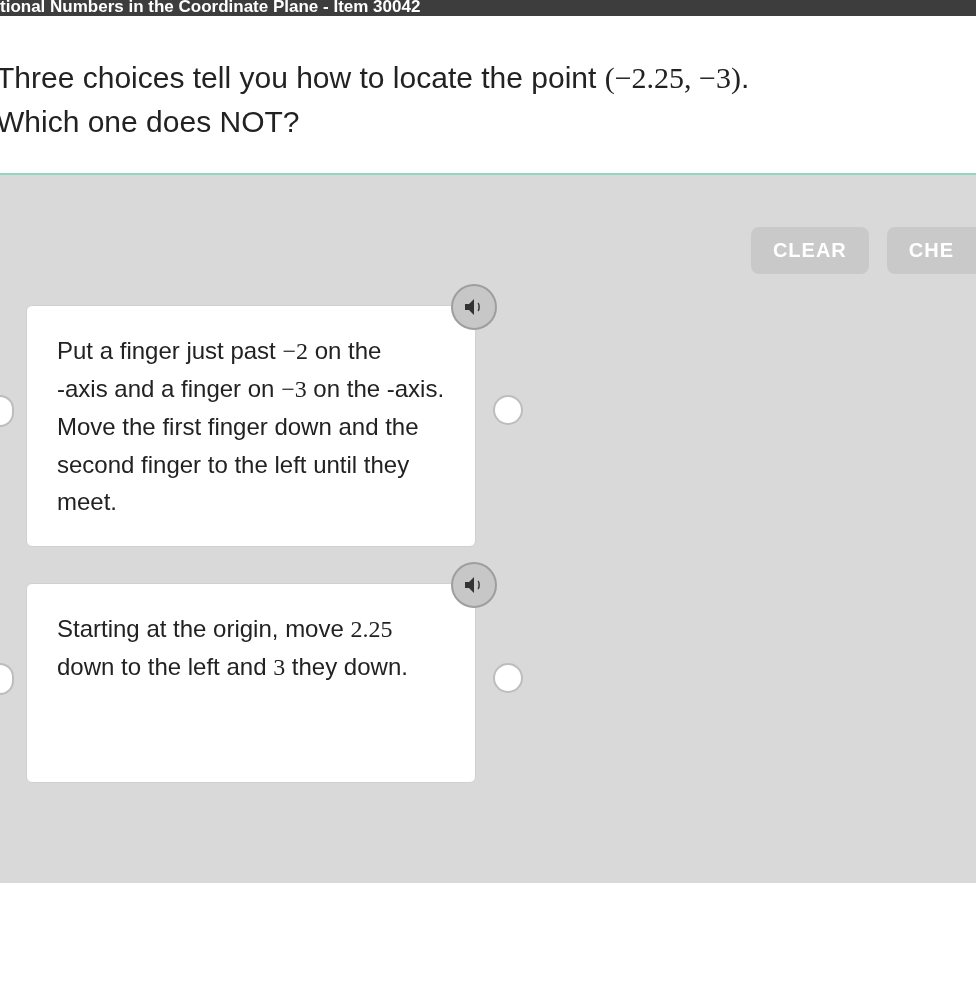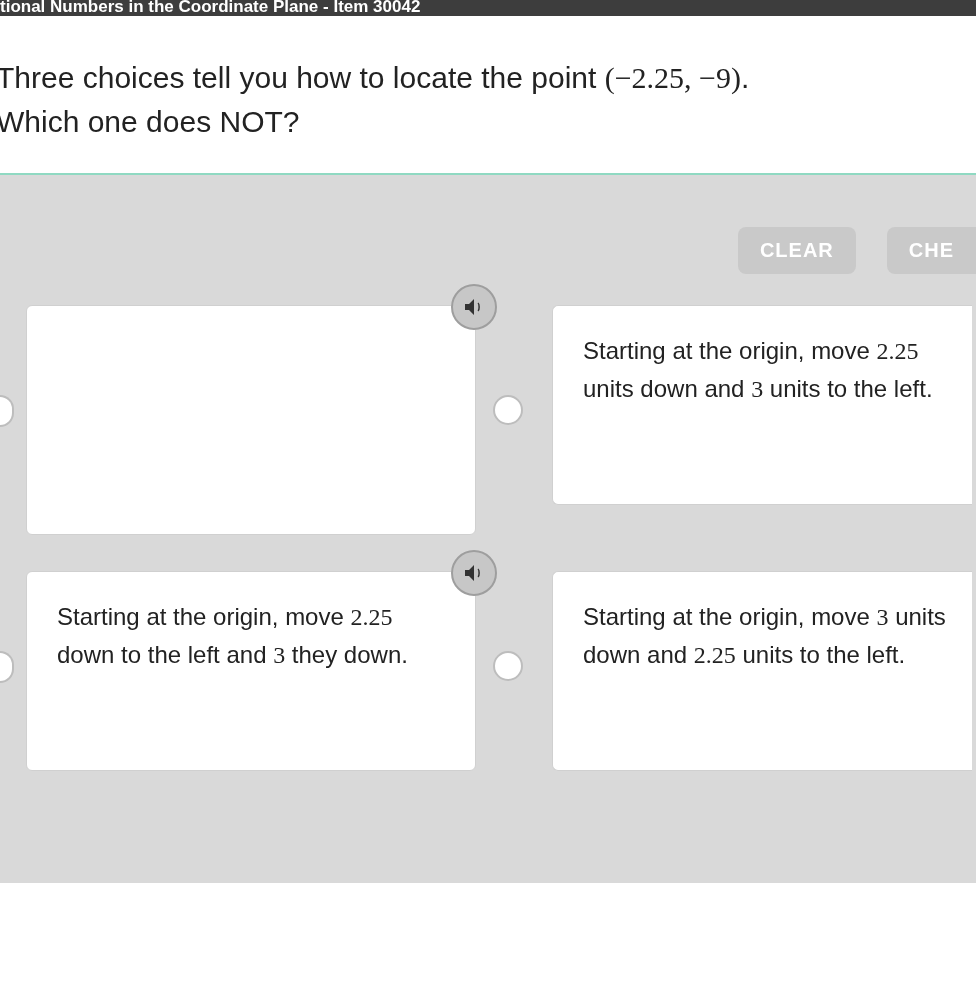--- a/index.html
+++ b/index.html
@@ -55,21 +55,21 @@
     background: #c9c9c9;
     color: #fff;
     font-size: 20px;
     font-weight: 600;
     letter-spacing: 1px;
     padding: 12px 22px;
     border-radius: 8px;
     border: none;
     cursor: pointer;
   }
-  .pillbtn.cut { border-top-right-radius: 0; border-bottom-right-radius: 0; margin-left: 13px; }
+  .pillbtn.cut { border-top-right-radius: 0; border-bottom-right-radius: 0; }
 
   .choice-grid {
     position: absolute;
     top: 130px;
     left: 0;
     width: 100%;
   }
   .choice-row {
     display: flex;
     align-items: flex-start;
@@ -158,21 +158,21 @@
 </style>
 </head>
 <body>
 
 <div class="topbar">
   <span>tional Numbers in the Coordinate Plane - Item 30042</span>
 </div>
 
 <div class="question-area">
   <div class="question-text">
-    <span>Three choices tell you how to locate the point </span><span class="mathnum">(−2.25, −9)</span><span>.</span><br>
+    <span>Three choices tell you how to locate the point </span><span class="mathnum">(−2.25, −3)</span><span>.</span><br>
     <span>Which one does NOT?</span>
   </div>
 </div>
 
 <div class="work-area">
 
   <div class="btnrow">
     <button class="pillbtn">CLEAR</button>
     <button class="pillbtn cut">CHE</button>
   </div>
@@ -184,31 +184,30 @@
         <div class="radio-half"></div>
       </div>
 
       <div class="card left">
         <div class="speaker">
           <svg viewBox="0 0 24 24">
               <path d="M3 9v6h4l5 5V4L7 9H3z" fill="#333"></path>
               <path d="M16 8c1.5 1 1.5 7 0 8" stroke="#333" stroke-width="1.5" fill="none"></path>
             </svg>
         </div>
+        <div class="card-text">
+          <span>Put a finger just past </span><span class="mathnum neg">−2</span><span> on the </span><br>
+          <span>  -axis and a finger on </span><span class="mathnum neg">−3</span><span> on the   -axis. Move the first finger down and the second finger to the left until they meet.</span>
+        </div>
       </div>
 
       <div class="radio-between">
         <div class="radio-circle"></div>
       </div>
 
-      <div class="card right">
-        <div class="card-text">
-          <span>Starting at the origin, move </span><span class="mathnum">2.25</span><span> units down and </span><span class="mathnum">3</span><span> units to the left.</span>
-        </div>
-      </div>
     </div>
 
     <div class="choice-row row2">
       <div class="radio-outer-left">
         <div class="radio-half"></div>
       </div>
 
       <div class="card left row2c">
         <div class="speaker">
           <svg viewBox="0 0 24 24">
@@ -218,21 +217,16 @@
         </div>
         <div class="card-text">
           <span>Starting at the origin, move </span><span class="mathnum">2.25</span><span> down to the left and </span><span class="mathnum">3</span><span> they down.</span>
         </div>
       </div>
 
       <div class="radio-between">
         <div class="radio-circle"></div>
       </div>
 
-      <div class="card right">
-        <div class="card-text">
-          <span>Starting at the origin, move </span><span class="mathnum">3</span><span> units down and </span><span class="mathnum">2.25</span><span> units to the left.</span>
-        </div>
-      </div>
     </div>
 
   </div>
 </div>
 
 </body></html>

